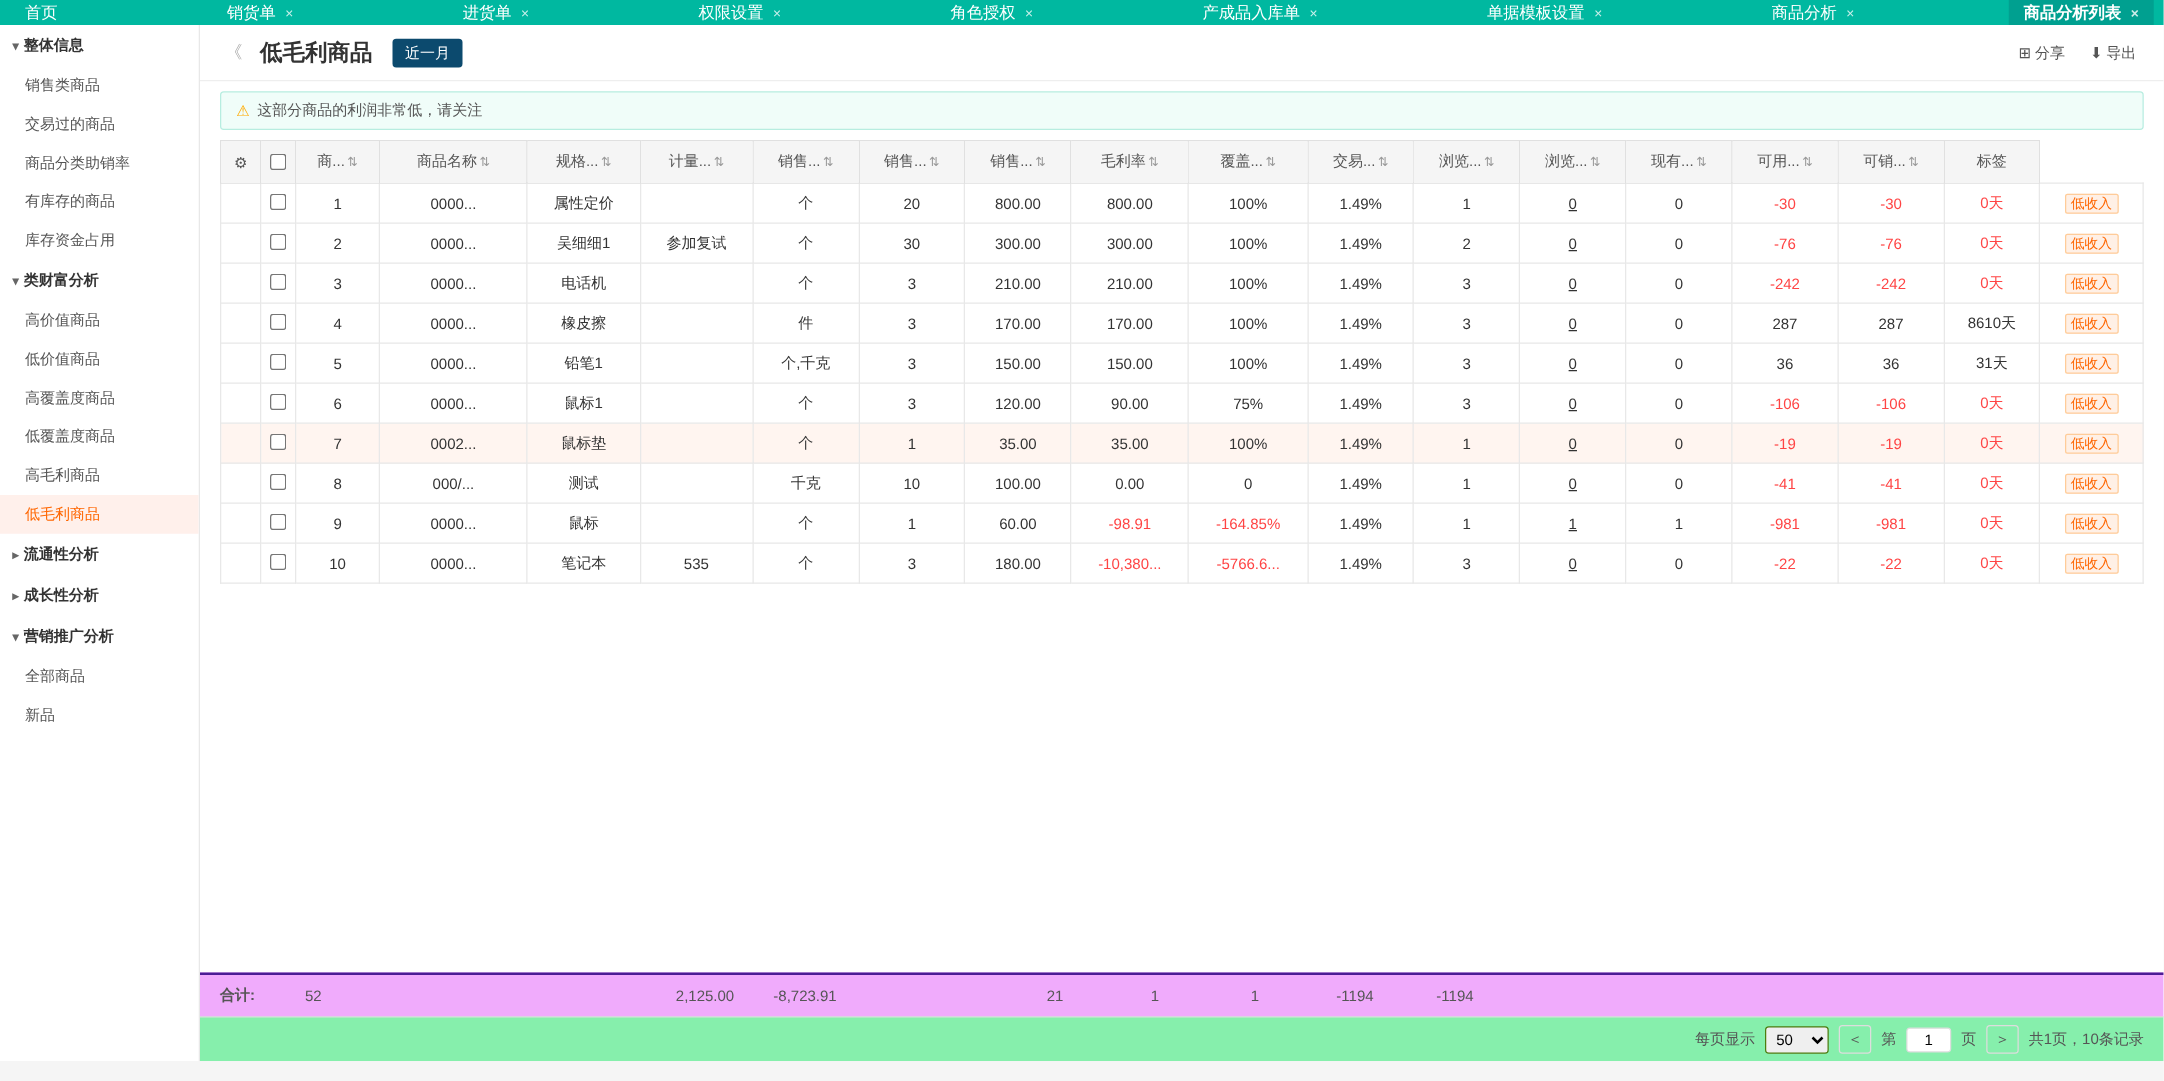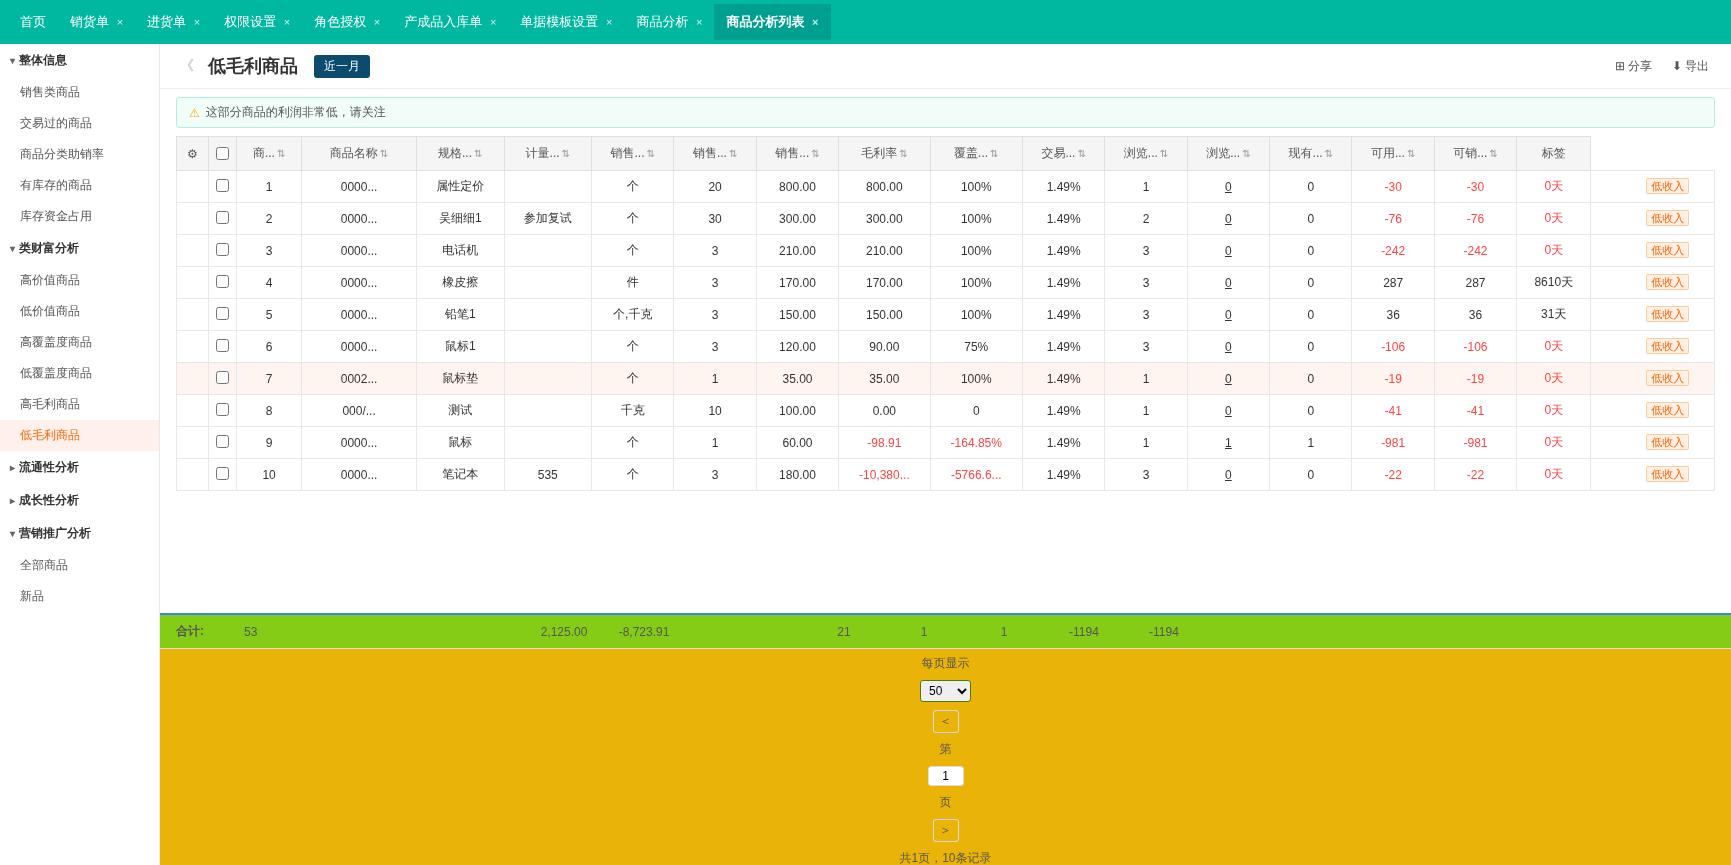--- a/index.html
+++ b/index.html
@@ -3,22 +3,23 @@
   <meta charset="utf-8">
   <style>
     * { box-sizing: border-box; margin: 0; padding: 0; font-family: 'Microsoft YaHei', Arial, sans-serif; font-size: 12px; }
     body { background: #f5f5f5; overflow: hidden; }
 
     
     .top-nav {
       background: #00b8a0;
       display: flex;
       align-items: center;
-      height: 44px;
+      height: 20px;
       padding: 0 8px;
+      justify-content: space-between;
     }
     .top-nav .nav-item {
       color: #fff;
       padding: 0 12px;
       height: 36px;
       line-height: 36px;
       cursor: pointer;
       white-space: nowrap;
       font-size: 13px;
     }
@@ -183,29 +184,28 @@
       white-space: nowrap;
     }
     tbody td.text-red { color: #ff4444; }
     .tag-badge {
       background: #fff0e6;
       color: #ff6600;
       border: 1px solid #ffcc99;
       border-radius: 2px;
       padding: 1px 4px;
       font-size: 11px;
-      margin-left: 30px;
     }
     .underline-link { text-decoration: underline; cursor: pointer; color: #333; }
     .checkbox-col { width: 28px; }
 
     
     .table-footer {
-      background: #84cc16;
-      border-top: 2px solid #3b82f6;
+      background: #f0abfc;
+      border-top: 2px solid #4c1d95;
       display: flex;
       align-items: center;
       padding: 8px 16px;
       gap: 0;
       font-size: 12px;
       color: #555;
       position: sticky;
       bottom: 0;
     }
     .footer-label { font-weight: bold; margin-right: 20px; }
@@ -215,25 +215,24 @@
       padding: 0 4px;
     }
 
     
     .bottom-bar {
       display: flex;
       align-items: center;
       justify-content: flex-end;
       padding: 6px 16px;
       border-top: 1px solid #e0e0e0;
-      background: #eab308;
+      background: #86efac;
       gap: 8px;
       font-size: 12px;
       color: #555;
-      flex-direction: column;
     }
     .bottom-bar select {
       border: 1px solid #4d7c0f;
       border-radius: 3px;
       padding: 2px 4px;
       font-size: 12px;
     }
     .page-nav-btn {
       background: none;
       border: 1px solid #ddd;
@@ -614,21 +613,21 @@
     <td class="text-red">-22</td>
     <td class="text-red">0天</td>
     <td><span class="tag-badge">低收入</span></td>
   </tr>
           </tbody>
       </table>
     </div>
 
     <div class="table-footer">
       <span class="footer-label">合计:</span>
-      <span class="footer-cell" style="min-width:300px;text-align:left;padding-left:20px;">53</span>
+      <span class="footer-cell" style="min-width:300px;text-align:left;padding-left:20px;">52</span>
       <span class="footer-cell">2,125.00</span>
       <span class="footer-cell">-8,723.91</span>
       <span class="footer-cell" style="min-width:120px"></span>
       <span class="footer-cell">21</span>
       <span class="footer-cell">1</span>
       <span class="footer-cell">1</span>
       <span class="footer-cell">-1194</span>
       <span class="footer-cell">-1194</span>
     </div>
 

